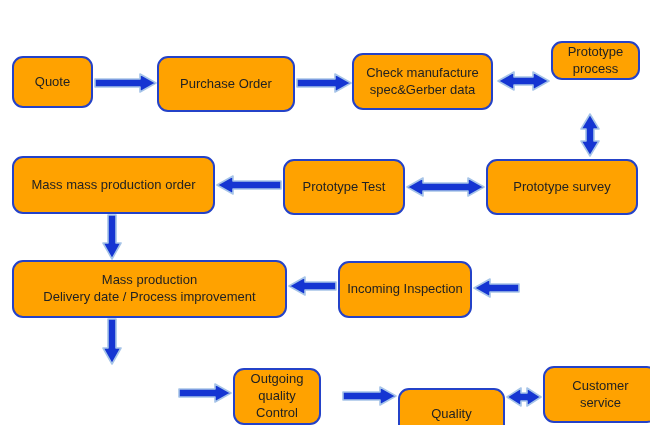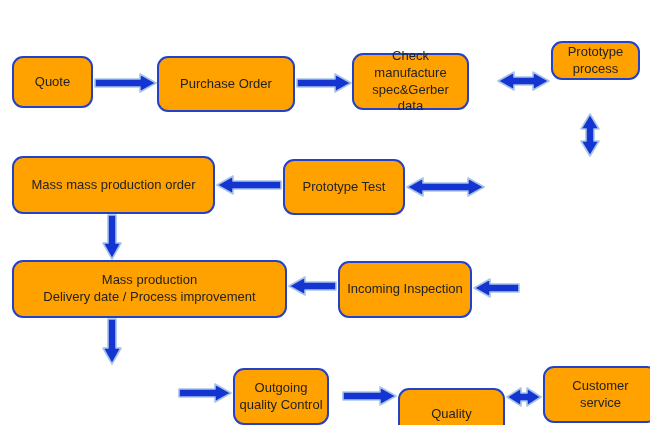--- a/index.html
+++ b/index.html
@@ -65,39 +65,40 @@
     <polygon class="arrow" points="108,291 108,320 103,320 112,336 121,320 116,320 116,291"></polygon>
     <polygon class="arrow" points="179,361 215,361 215,356 231,365 215,374 215,369 179,369"></polygon>
     <polygon class="arrow" points="343,364 380,364 380,359 396,368 380,377 380,372 343,372"></polygon>
     <polygon class="arrow" points="507,369 521,360 521,365 527,365 527,360 541,369 527,378 527,373 521,373 521,378"></polygon>
   </svg>
 
   <div class="node" style="left:12px;top:28px;width:81px;height:52px">Quote</div>
 
   <div class="node" style="left:157px;top:28px;width:138px;height:56px">Purchase Order</div>
 
-  <div class="node" style="left:352px;top:25px;width:117px;height:57px">Check manufacture
+  <div class="node" style="left:352px;top:25px;width:141px;height:57px">Check manufacture
 spec&amp;Gerber data</div>
 
   <div class="node" style="left:551px;top:13px;width:89px;height:39px">Prototype
 process</div>
 
   <div class="node" style="left:12px;top:128px;width:203px;height:58px">Mass mass production order</div>
 
   <div class="node" style="left:283px;top:131px;width:122px;height:56px">Prototype Test</div>
 
+  <div class="node" style="left:486px;top:131px;width:152px;height:56px">Prototype survey</div>
 
   <div class="node" style="left:12px;top:232px;width:275px;height:58px">Mass production
 Delivery date / Process improvement</div>
 
   <div class="node" style="left:338px;top:233px;width:134px;height:57px">Incoming Inspection</div>
 
 
 
-  <div class="node" style="left:233px;top:340px;width:96px;height:57px">Outgoing
+  <div class="node" style="left:233px;top:340px;width:88px;height:57px">Outgoing
 quality Control</div>
 
   <div class="node" style="left:398px;top:360px;width:107px;height:69px">Quality
 feedback</div>
 
   <div class="node" style="left:543px;top:338px;width:115px;height:57px">Customer
 service</div>
 
 </div>
 

